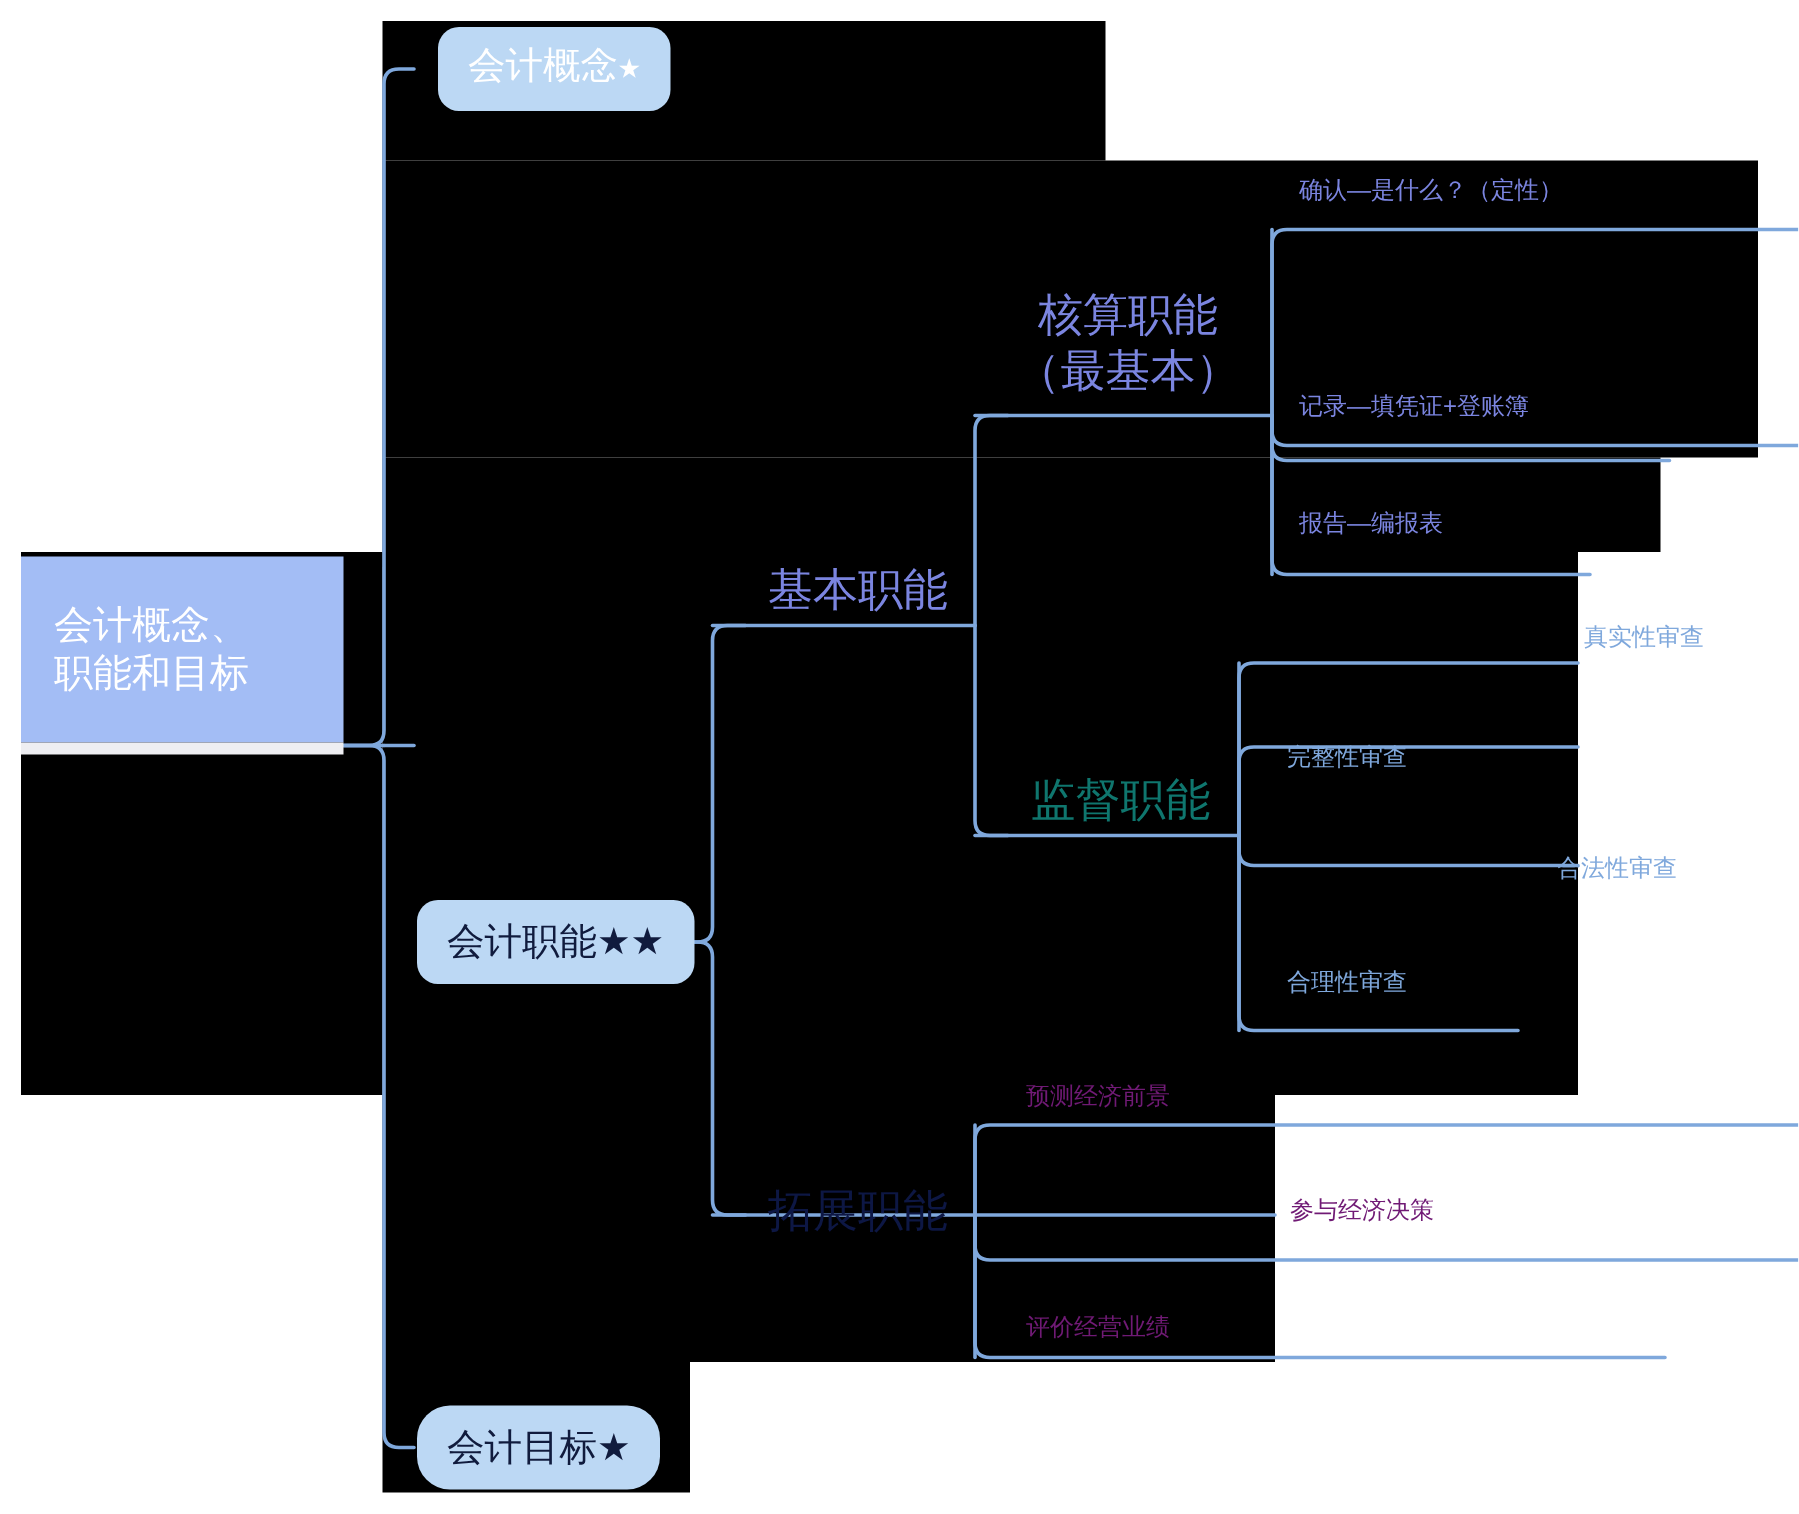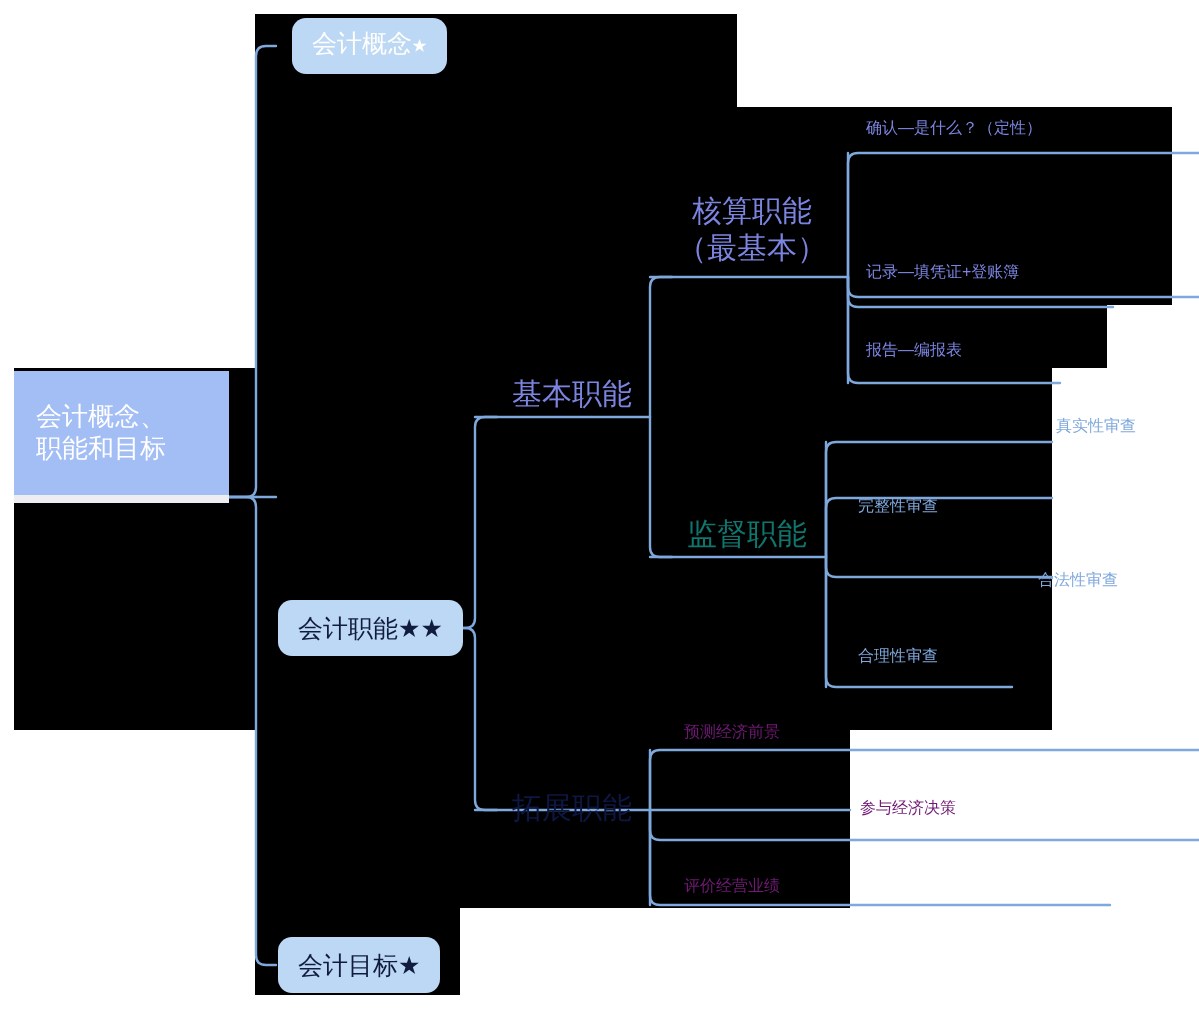--- a/index.html
+++ b/index.html
@@ -99,21 +99,21 @@
   <div class="root-underline"></div>
 
   <div class="node lvl2 white" style="left:292px;top:18px;font-family:Liberation Mono, monospace;">
     <span>会计概念★</span>
   </div>
 
   <div class="node lvl2 navy" style="left:278px;top:600px;">
     <span>会计职能★★</span>
   </div>
 
-  <div class="node lvl2 navy" style="left:278px;top:937px;">
+  <div class="node lvl2 navy" style="left:278px;top:937px;border-radius:22px;">
     <span>会计目标★</span>
   </div>
 
   <div class="node lvl3" style="left:497px;top:374px;width:150px;height:40px;">
     <span>基本职能</span>
   </div>
 
   <div class="node lvl3 navy" style="left:497px;top:788px;width:150px;height:40px;">
     <span>拓展职能</span>
   </div>

